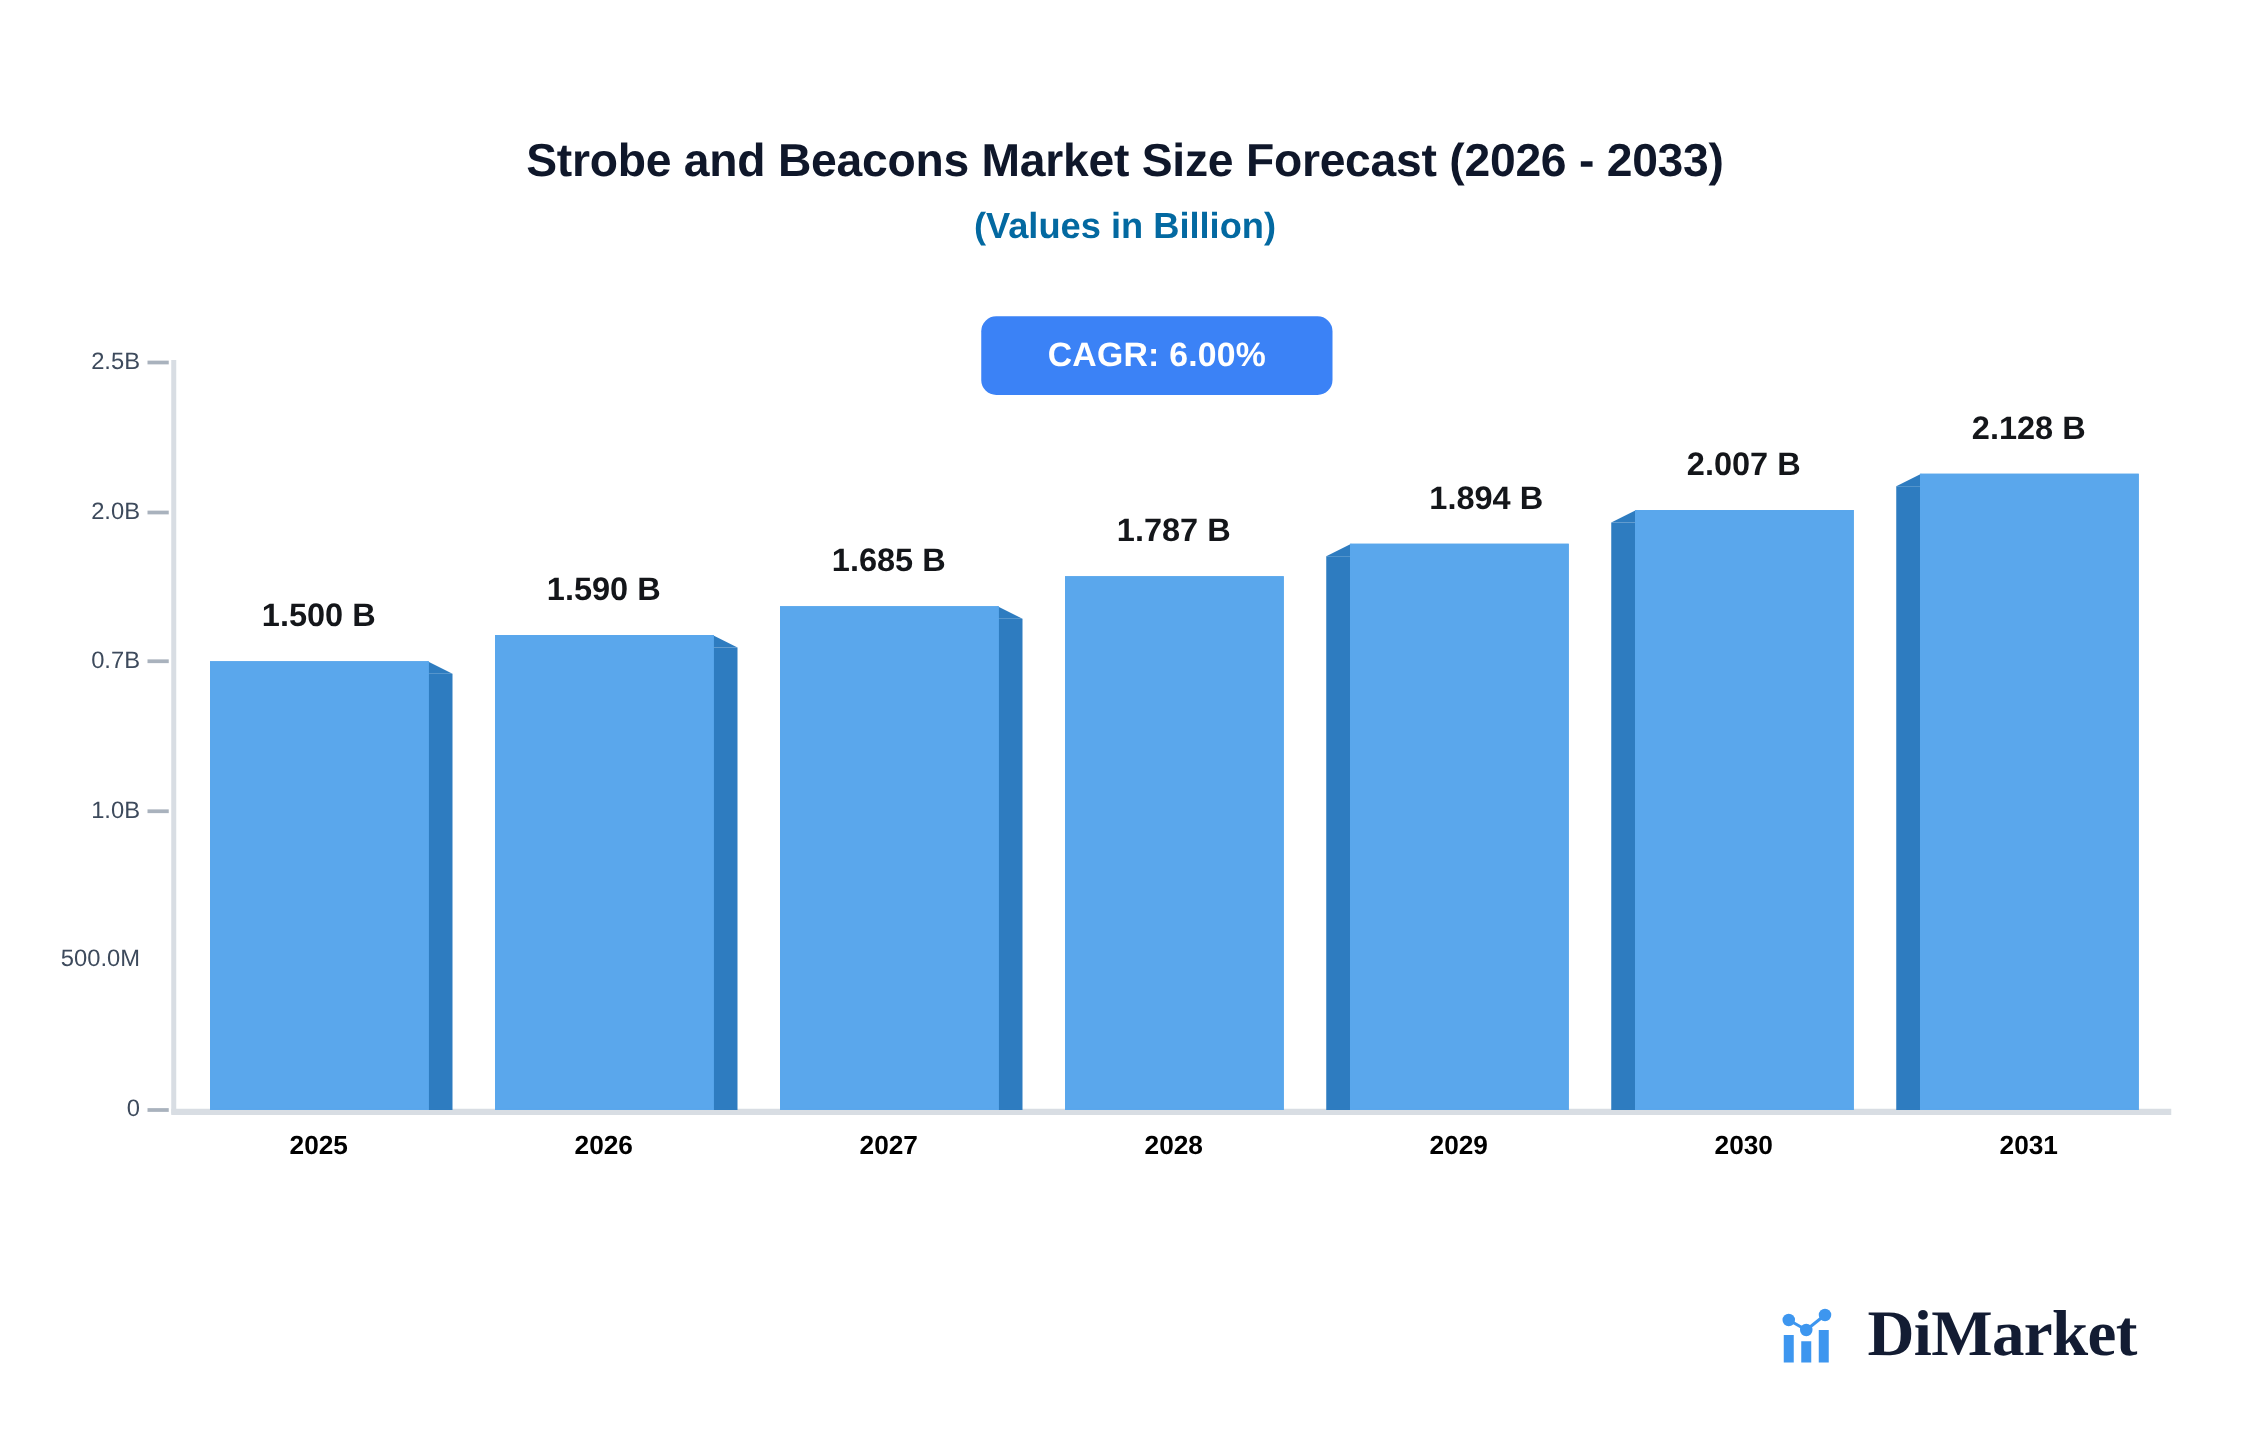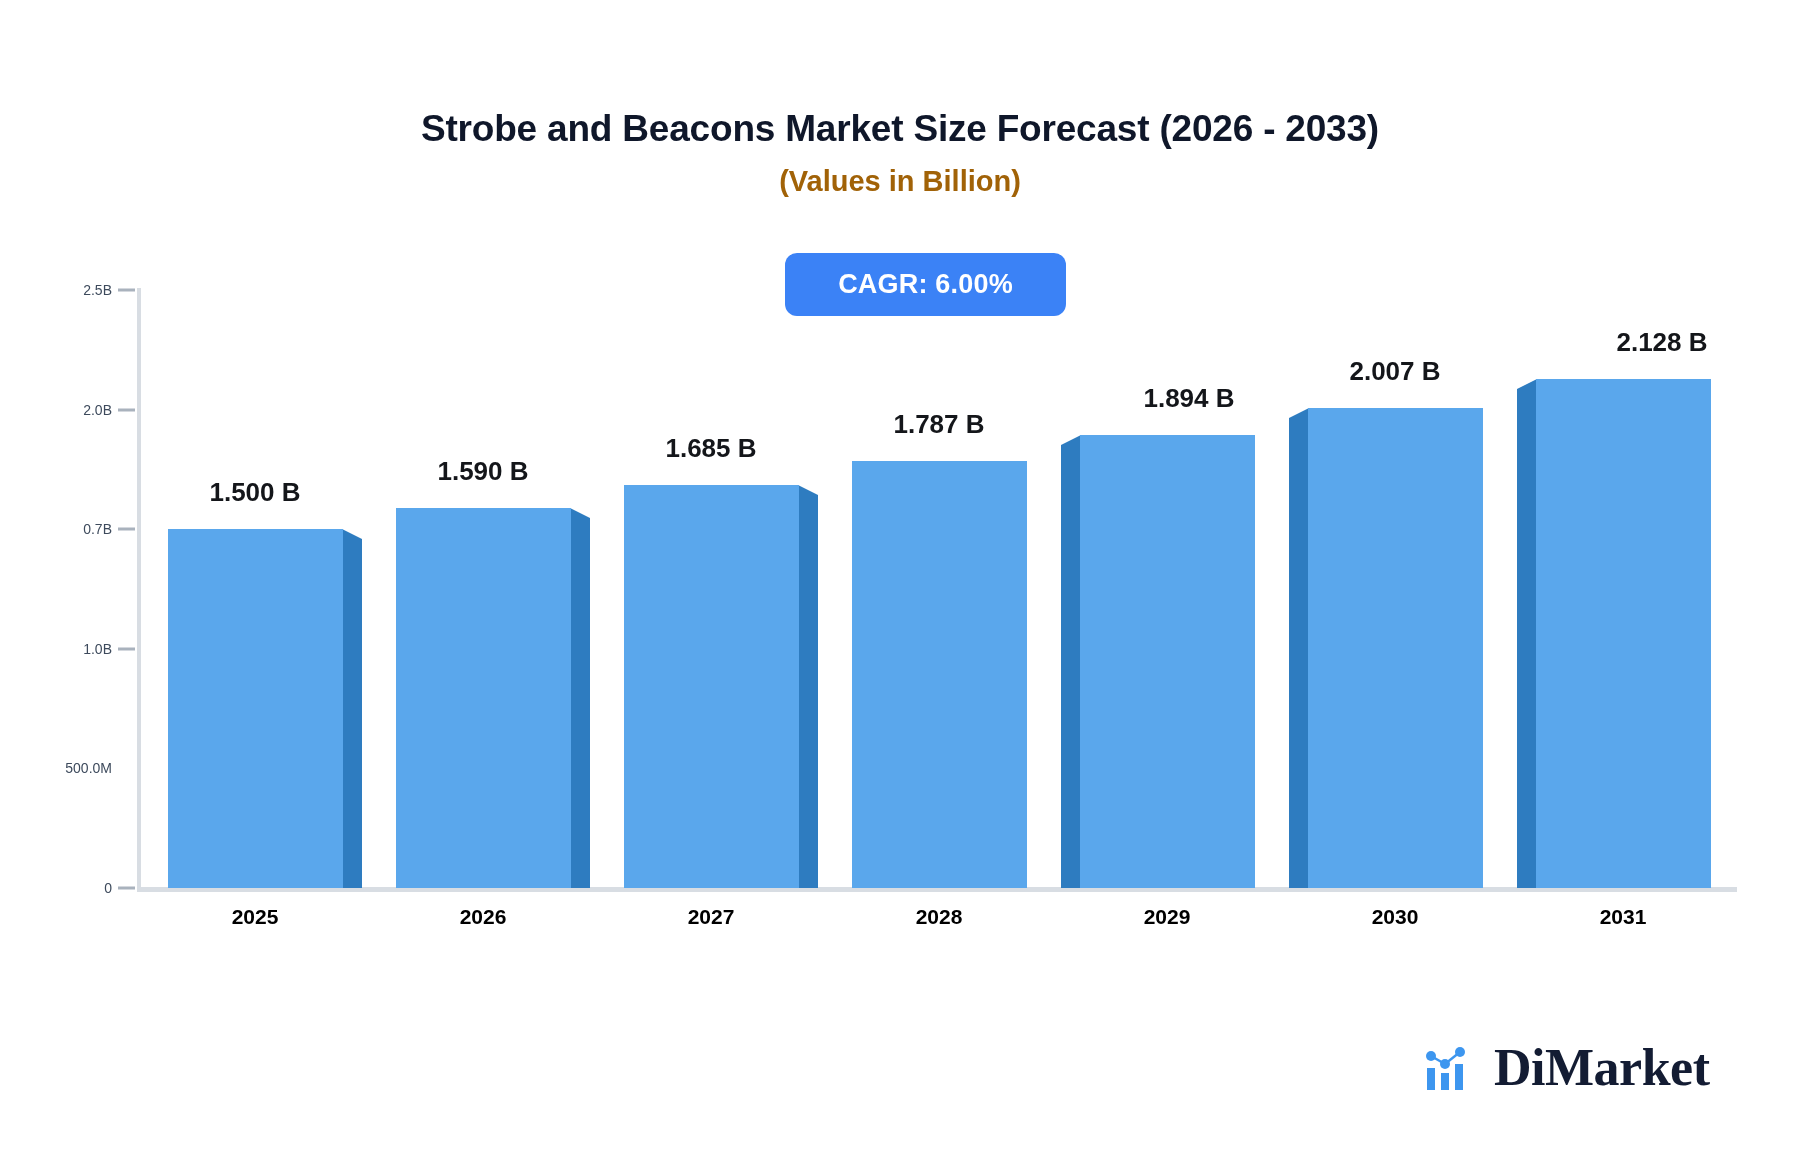--- a/index.html
+++ b/index.html
@@ -14,42 +14,42 @@
   
   #title {
     position: absolute; left: 0; top: 108px; width: 1800px;
     text-align: center;
     font-size: 37px; font-weight: bold; color: #0f172a;
     letter-spacing: -0.2px;
   }
   #subtitle {
     position: absolute; left: 0; top: 165px; width: 1800px;
     text-align: center;
-    font-size: 29px; font-weight: bold; color: #a16207;
+    font-size: 29px; font-weight: bold; color: #0369a1;
   }
 
   
   #cagr-badge {
     position: absolute; left: 785px; top: 253px;
     width: 281px; height: 63px;
     background: #3b82f6;
     border-radius: 12px;
     display: flex; align-items: center; justify-content: center;
     color: #ffffff; font-size: 27px; font-weight: bold;
     letter-spacing: 0.2px;
   }
 
   
   
   #plot { position: absolute; left: 0; top: 0; width: 1800px; height: 1156px; }
 
   .ytick-label {
     position: absolute; right: 0; width: 96px;
     text-align: right;
-    font-size: 14px; color: #3d4a5c;
+    font-size: 19px; color: #3d4a5c;
     transform: translateY(-50%);
   }
   .ytick-dash {
     position: absolute; width: 17px; height: 3px; background: #a9b2bd;
     transform: translateY(-50%);
   }
 
   #y-axis-line {
     position: absolute; left: 137px; top: 288px;
     width: 4px; height: 603px; background: #d8dde3;
@@ -156,21 +156,21 @@
           <div class="bar-side" style="width: 20px; height: 470.074px; background: rgb(46, 124, 192); left: -19px;"></div>
           <div class="bar-side-cap" style="bottom: 470.074px; border-bottom: 10px solid rgb(46, 124, 192); left: -19px; border-left: 20px solid transparent;"></div>
           <div class="bar-front" style="width: 175px; height: 480.074px; background: rgb(90, 167, 236); border-color: rgb(90, 167, 236);"></div>
         </div>
         <div class="bar-label" style="left: 1265px; top: 355.926px;">2.007 B</div>
         <div class="bar-group" style="left: 1535.5px; bottom: 268px; width: 175px; height: 509.018px;">
           <div class="bar-side" style="width: 20px; height: 499.018px; background: rgb(46, 124, 192); left: -19px;"></div>
           <div class="bar-side-cap" style="bottom: 499.018px; border-bottom: 10px solid rgb(46, 124, 192); left: -19px; border-left: 20px solid transparent;"></div>
           <div class="bar-front" style="width: 175px; height: 509.018px; background: rgb(90, 167, 236); border-color: rgb(90, 167, 236);"></div>
         </div>
-        <div class="bar-label" style="left: 1532px; top: 326.982px;">2.128 B</div>
+        <div class="bar-label" style="left: 1493px; top: 326.982px;">2.128 B</div>
       </div>
     <div id="x-ticks">
         <div class="x-label" style="left: 155px;">2025</div>
         <div class="x-label" style="left: 383px;">2026</div>
         <div class="x-label" style="left: 611px;">2027</div>
         <div class="x-label" style="left: 839px;">2028</div>
         <div class="x-label" style="left: 1067px;">2029</div>
         <div class="x-label" style="left: 1295px;">2030</div>
         <div class="x-label" style="left: 1523px;">2031</div>
       </div>

